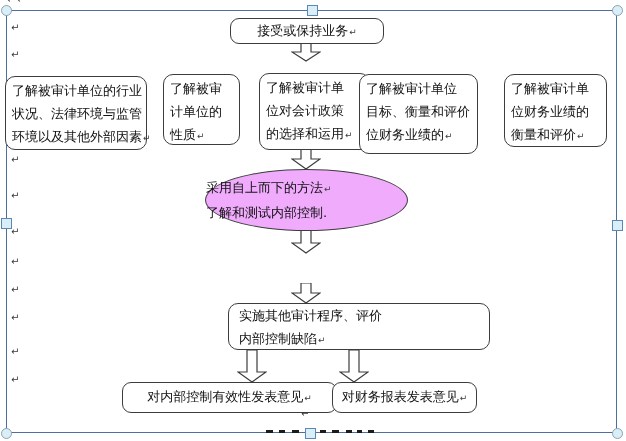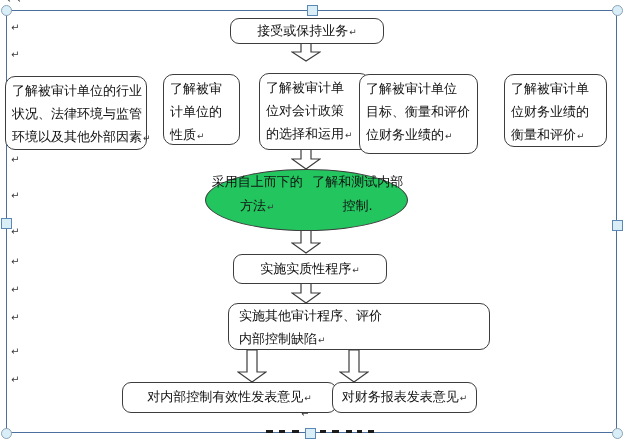--- a/index.html
+++ b/index.html
@@ -13,23 +13,23 @@
   .handle-sq,.handle-ci{position:absolute;width:11px;height:11px;background:#d9eef6;
     border:1px solid #5b88b5;box-sizing:border-box;z-index:30;}
   .handle-ci{border-radius:50%;border-color:#8ba4b6;}
   
   .node{position:absolute;background:#fff;border:1.4px solid #3d3d3d;border-radius:10px;
     box-sizing:border-box;font-size:13px;line-height:23px;z-index:10;}
   .r8{border-radius:9px;}
   .node .ln{padding:0 6px;white-space:nowrap;}
   .ctr .ln{text-align:center;}
   .padtop{padding-top:2px;margin-top:12px;}
-  .ellipse{position:absolute;background:#22c55e;border:1.4px solid #3d3d3d;border-radius:50%;
+  .ellipse{position:absolute;background:#f0abfc;border:1.4px solid #3d3d3d;border-radius:50%;
     box-sizing:border-box;font-size:13px;line-height:24px;z-index:10;
-    display:flex;flex-direction:row;justify-content:center;text-align:center;}
+    display:flex;flex-direction:column;justify-content:center;text-align:left;}
   .pmark{font-size:9px;color:#3a3a3a;margin-left:1px;vertical-align:0px;}
   .margin-mark{position:absolute;font-size:10px;color:#3a3a3a;z-index:5;}
   .arrow{position:absolute;z-index:8;}
   .dash{position:absolute;height:3px;background:#1b1b1b;z-index:20;}
 </style>
 </head>
 <body>
 
 <div id="stage">
 
@@ -105,23 +105,20 @@
 
   <div class="ellipse" style="left:205px;top:169px;width:203px;height:62px;">
     <div><span>采用自上而下的方法</span><span class="pmark">↵</span></div>
     <div><span>了解和测试内部控制.</span></div>
   </div>
 
   <svg class="arrow" style="left:291px;top:230px;" width="30" height="24" viewBox="0 0 30 24">
     <path d="M10 0 L20 0 L20 13 L29 13 L15 23 L1 13 L10 13 Z" fill="#ffffff" stroke="#3d3d3d" stroke-width="1.2"></path>
   </svg>
 
-  <div class="node ctr r8" style="left:233px;top:254px;width:154px;height:30px;line-height:27px;">
-    <div class="ln"><span>实施实质性程序</span><span class="pmark">↵</span></div>
-  </div>
 
   <svg class="arrow" style="left:291px;top:283px;" width="30" height="21" viewBox="0 0 30 21">
     <path d="M10 0 L20 0 L20 10 L29 10 L15 20 L1 10 L10 10 Z" fill="#ffffff" stroke="#3d3d3d" stroke-width="1.2"></path>
   </svg>
 
   <div class="node" style="left:228px;top:303px;width:262px;height:47px;padding-top:0;">
     <div class="ln" style="padding-left:10px;"><span>实施其他审计程序、评价</span></div>
     <div class="ln" style="padding-left:10px;"><span>内部控制缺陷</span><span class="pmark">↵</span></div>
   </div>
 

